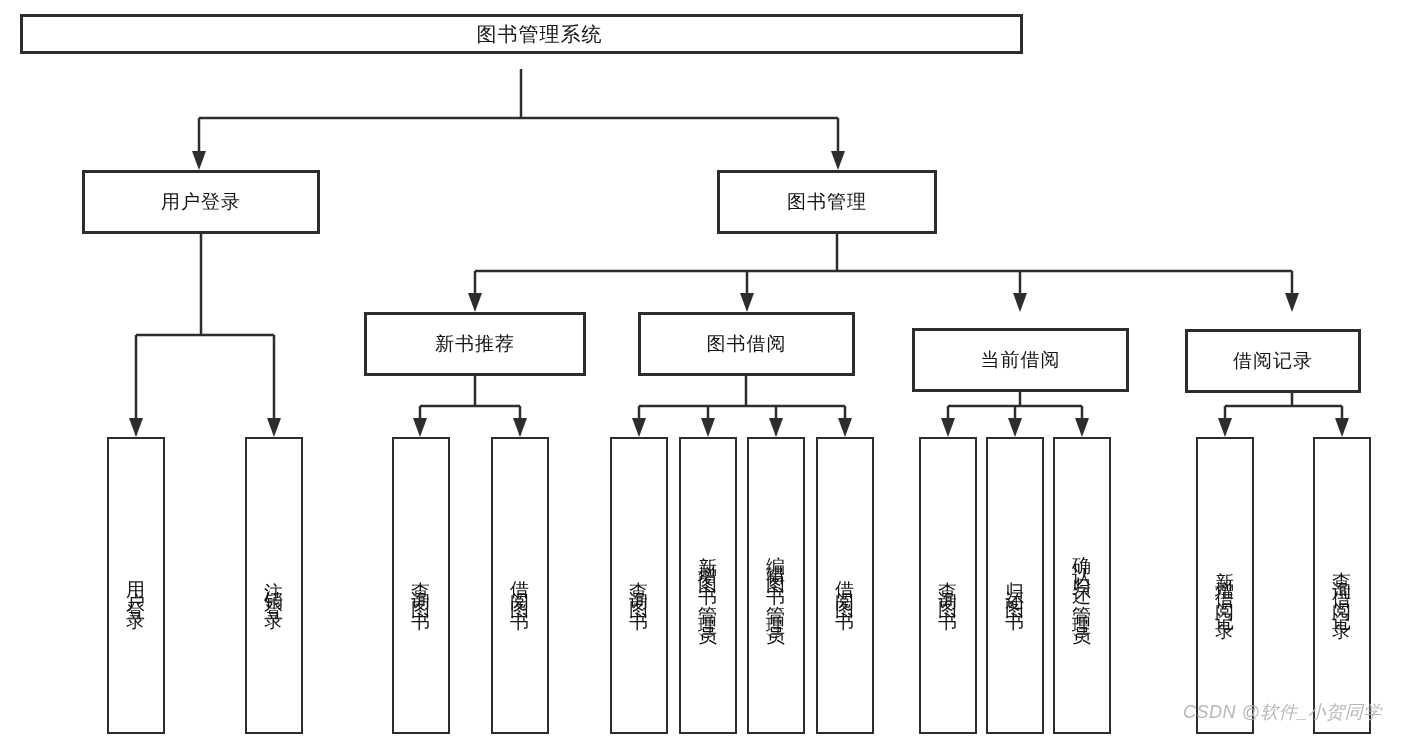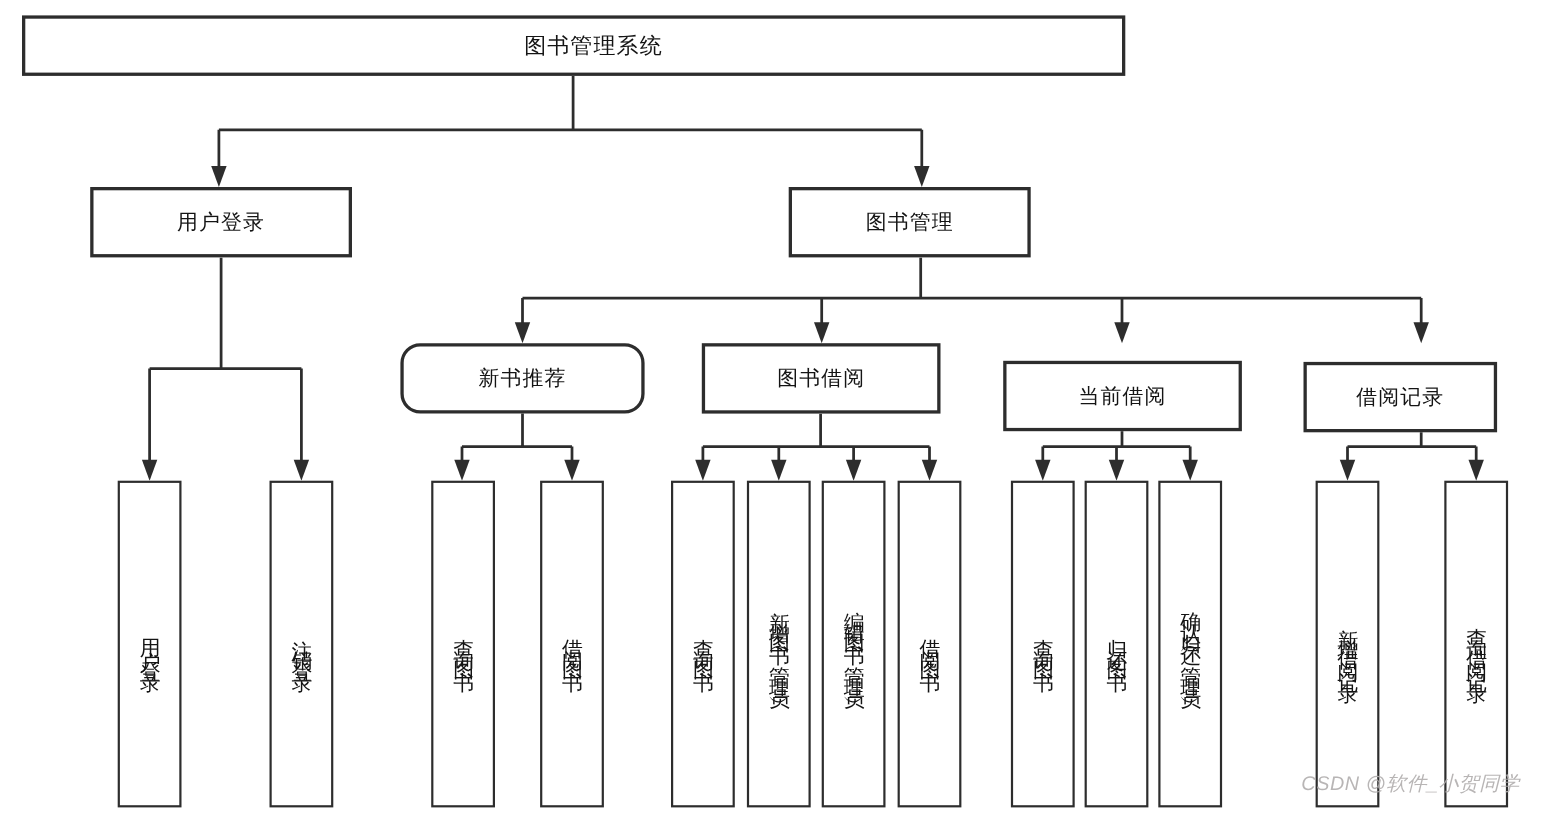--- a/index.html
+++ b/index.html
@@ -77,26 +77,26 @@
     <polygon points="1008,418 1022,418 1015,437"></polygon>
     <polygon points="1075,418 1089,418 1082,437"></polygon>
   </g>
   <g>
     <path d="M1292,376 V406 M1225,406 H1342 M1225,406 V420 M1342,406 V420"></path>
     <polygon points="1218,418 1232,418 1225,437"></polygon>
     <polygon points="1335,418 1349,418 1342,437"></polygon>
   </g>
 </svg>
 
-<div class="box root" style="left:20px;top:14px;width:1003px;height:55px;padding-left:36px;">图书管理系统</div>
+<div class="box root" style="left:20px;top:14px;width:1003px;height:40px;padding-left:36px;">图书管理系统</div>
 
 <div class="box" style="left:82px;top:170px;width:238px;height:64px;">用户登录</div>
 <div class="box" style="left:717px;top:170px;width:220px;height:64px;">图书管理</div>
 
-<div class="box" style="left:364px;top:312px;width:222px;height:64px;border-radius:18px;">新书推荐</div>
+<div class="box" style="left:364px;top:312px;width:222px;height:64px;">新书推荐</div>
 <div class="box" style="left:638px;top:312px;width:217px;height:64px;text-align:center;">图书借阅</div>
 <div class="box" style="left:912px;top:328px;width:217px;height:64px;">当前借阅</div>
 <div class="box" style="left:1185px;top:312px;width:176px;height:64px;margin-top:17px;">借阅记录</div>
 
 <div class="box leaf" style="left:107px;top:437px;width:58px;height:297px;">
   <span>用户登录</span>
 </div>
 <div class="box leaf" style="left:245px;top:437px;width:58px;height:297px;">
   <span>注销登录</span>
 </div>

